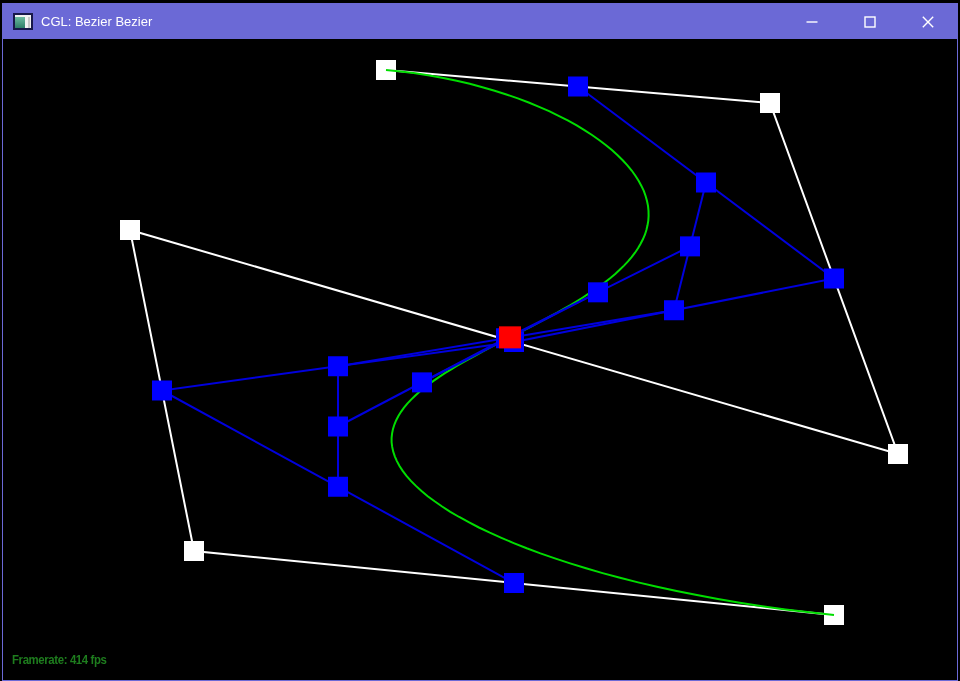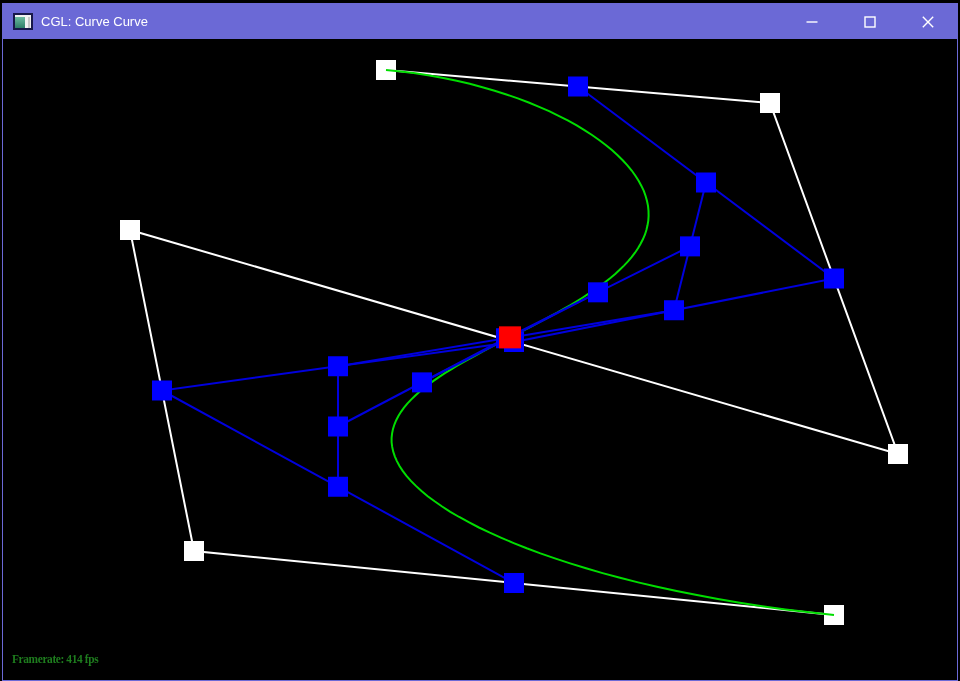--- a/index.html
+++ b/index.html
@@ -86,42 +86,42 @@
             <stop offset="0" stop-color="#6cbba0"></stop>
             <stop offset="1" stop-color="#2f7e68"></stop>
           </linearGradient>
         </defs>
         <rect x="0" y="0" width="20" height="17" fill="#18184a"></rect>
         <rect x="2" y="2" width="16" height="13" fill="#f2f2f2"></rect>
         <rect x="2" y="4" width="10" height="11" fill="url(#tealgrad)"></rect>
         <rect x="15" y="4" width="2" height="11" fill="#c9c9c9"></rect>
       </svg>
     </span>
-    <span class="title-text">CGL: Curve Curve</span>
+    <span class="title-text">CGL: Bezier Bezier</span>
     <div class="win-controls">
       <div class="win-btn">
         <svg width="12" height="12" viewBox="0 0 12 12">
           <line x1="0.5" y1="6" x2="11.5" y2="6" stroke="#ffffff" stroke-width="1.4"></line>
         </svg>
       </div>
       <div class="win-btn">
         <svg width="12" height="12" viewBox="0 0 12 12">
           <rect x="1" y="1" width="10" height="10" fill="none" stroke="#ffffff" stroke-width="1.4"></rect>
         </svg>
       </div>
       <div class="win-btn close">
         <svg width="12" height="12" viewBox="0 0 12 12">
           <line x1="0.8" y1="0.8" x2="11.2" y2="11.2" stroke="#ffffff" stroke-width="1.4"></line>
           <line x1="11.2" y1="0.8" x2="0.8" y2="11.2" stroke="#ffffff" stroke-width="1.4"></line>
         </svg>
       </div>
     </div>
   </div>
 
-  <div class="client" style="background: rgb(0, 0, 0); font-family: Liberation Serif, serif;">
+  <div class="client" style="background: rgb(0, 0, 0);">
     <svg id="bezier-svg" class="scene" width="954" height="640" viewBox="3 39 954 640">
         <polyline points="386,70 770,103 898,454 130,230 194,551 834,615" fill="none" stroke="#ffffff" stroke-width="2"></polyline>
         <rect x="376" y="60" width="20" height="20" fill="#ffffff"></rect>
         <rect x="760" y="93" width="20" height="20" fill="#ffffff"></rect>
         <rect x="888" y="444" width="20" height="20" fill="#ffffff"></rect>
         <rect x="120" y="220" width="20" height="20" fill="#ffffff"></rect>
         <rect x="184" y="541" width="20" height="20" fill="#ffffff"></rect>
         <rect x="824" y="605" width="20" height="20" fill="#ffffff"></rect>
         <path d="M386.0 70.0L400.8 71.5L415.4 73.3L429.5 75.5L443.3 78.0L456.7 80.8L469.8 83.8L482.4 87.2L494.6 90.7L506.4 94.5L517.8 98.4L528.7 102.5L539.1 106.8L549.1 111.2L558.6 115.8L567.7 120.4L576.3 125.2L584.4 130.1L592.0 135.0L599.1 140.0L605.7 145.0L611.9 150.1L617.6 155.2L622.7 160.3L627.4 165.4L631.7 170.5L635.4 175.7L638.6 180.8L641.4 185.9L643.8 190.9L645.6 196.0L647.0 201.0L648.0 205.9L648.5 210.9L648.6 215.7L648.3 220.6L647.5 225.3L646.4 230.0L644.9 234.7L642.9 239.3L640.6 243.8L638.0 248.3L635.0 252.7L631.6 257.1L628.0 261.4L624.0 265.6L619.7 269.8L615.2 273.9L610.4 278.0L605.3 282.0L600.0 286.0L594.5 289.9L588.7 293.7L582.8 297.5L576.7 301.3L570.5 305.0L564.1 308.7L557.6 312.4L550.9 316.0L544.2 319.6L537.5 323.2L530.6 326.8L523.8 330.3L516.9 333.8L510.0 337.3L503.1 340.9L496.3 344.4L489.5 347.9L482.9 351.4L476.3 355.0L469.8 358.5L463.4 362.1L457.2 365.7L451.2 369.3L445.3 372.9L439.7 376.6L434.2 380.4L429.0 384.1L424.1 387.9L419.5 391.8L415.1 395.7L411.1 399.6L407.3 403.6L404.0 407.7L401.0 411.8L398.4 416.0L396.2 420.2L394.4 424.5L393.0 428.9L392.1 433.3L391.6 437.8L391.6 442.3L392.2 446.9L393.2 451.6L394.8 456.3L396.9 461.1L399.5 466.0L402.7 470.9L406.5 475.9L410.9 480.9L415.9 485.9L421.5 491.0L427.7 496.2L434.6 501.3L442.1 506.5L450.3 511.8L459.2 517.0L468.7 522.2L478.9 527.5L489.8 532.7L501.4 537.9L513.7 543.1L526.7 548.3L540.4 553.4L554.9 558.4L570.1 563.4L586.0 568.3L602.6 573.1L620.0 577.8L638.1 582.4L657.0 586.8L676.6 591.0L696.9 595.1L717.9 599.0L739.7 602.7L762.2 606.2L785.4 609.4L809.4 612.3L834.0 615.0" fill="none" stroke="#00dd00" stroke-width="2"></path>
         <polyline points="578,86.5 834,278.5 514,342 162,390.5 514,583" fill="none" stroke="#0000dd" stroke-width="2"></polyline>

